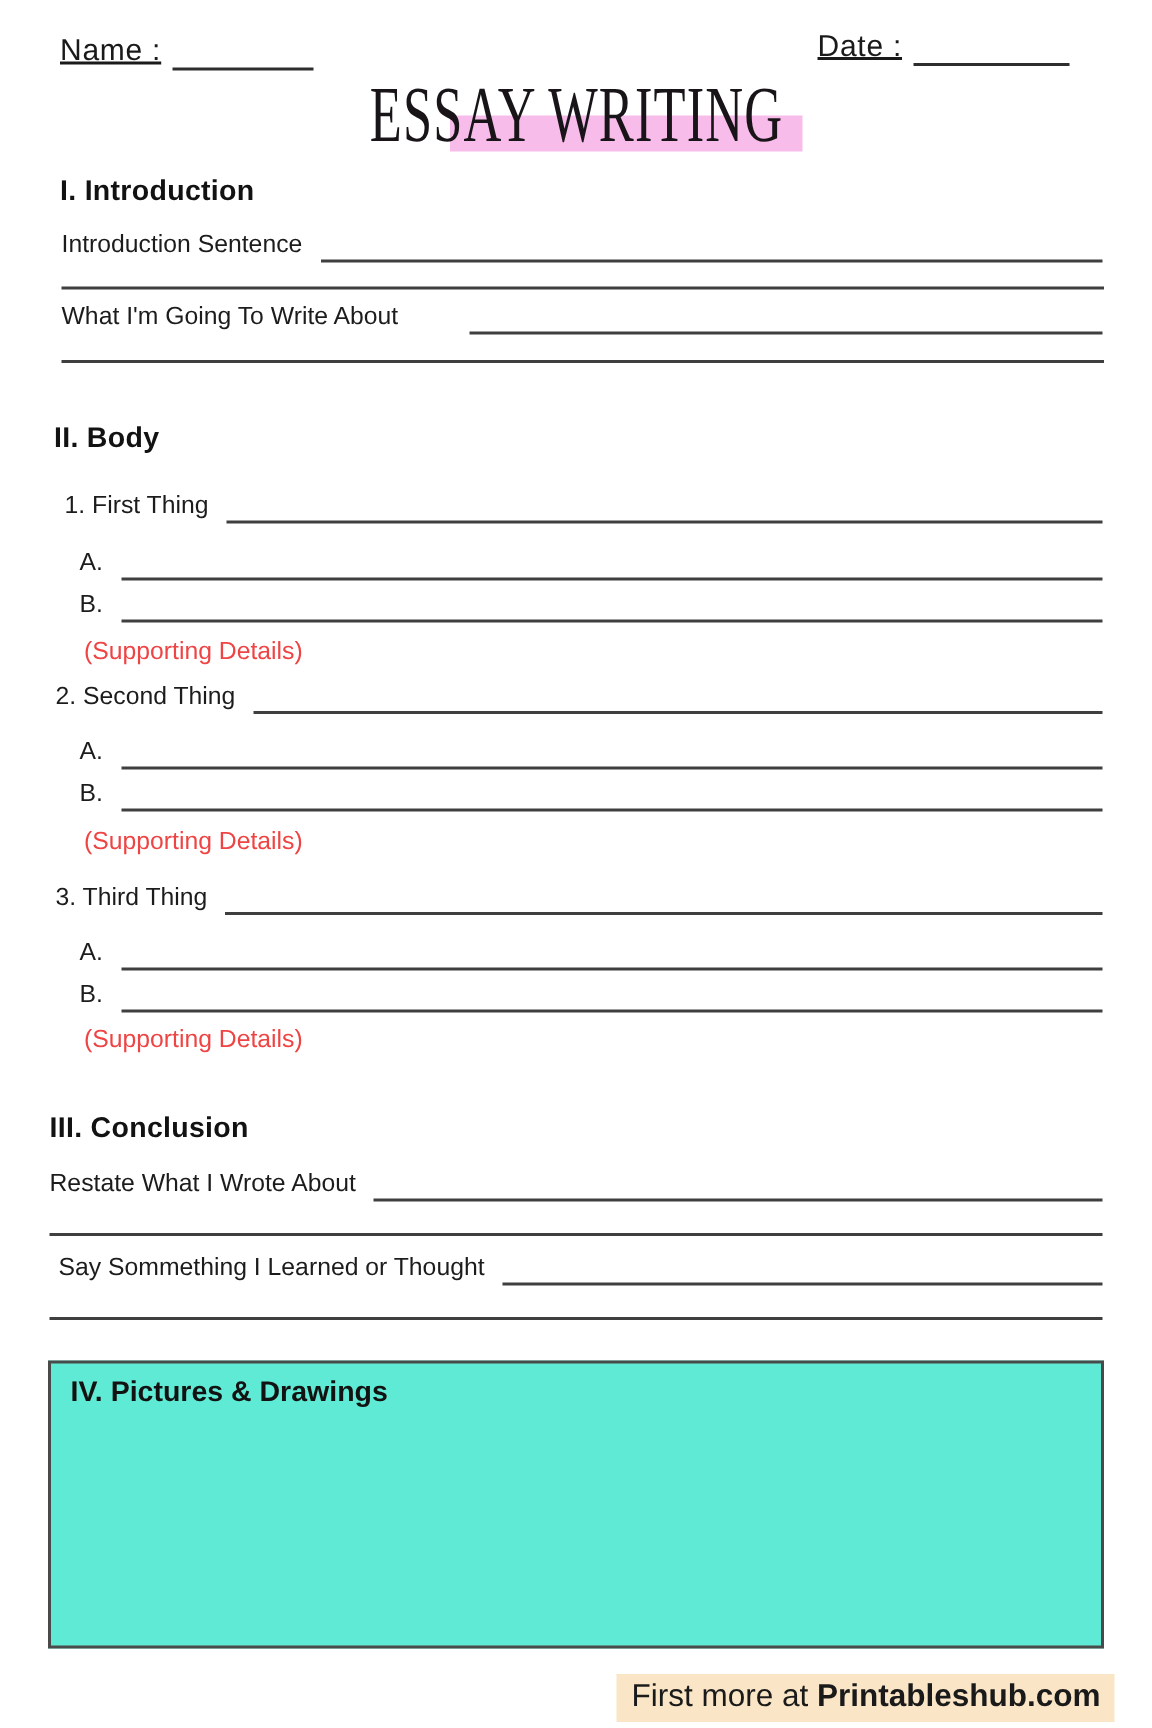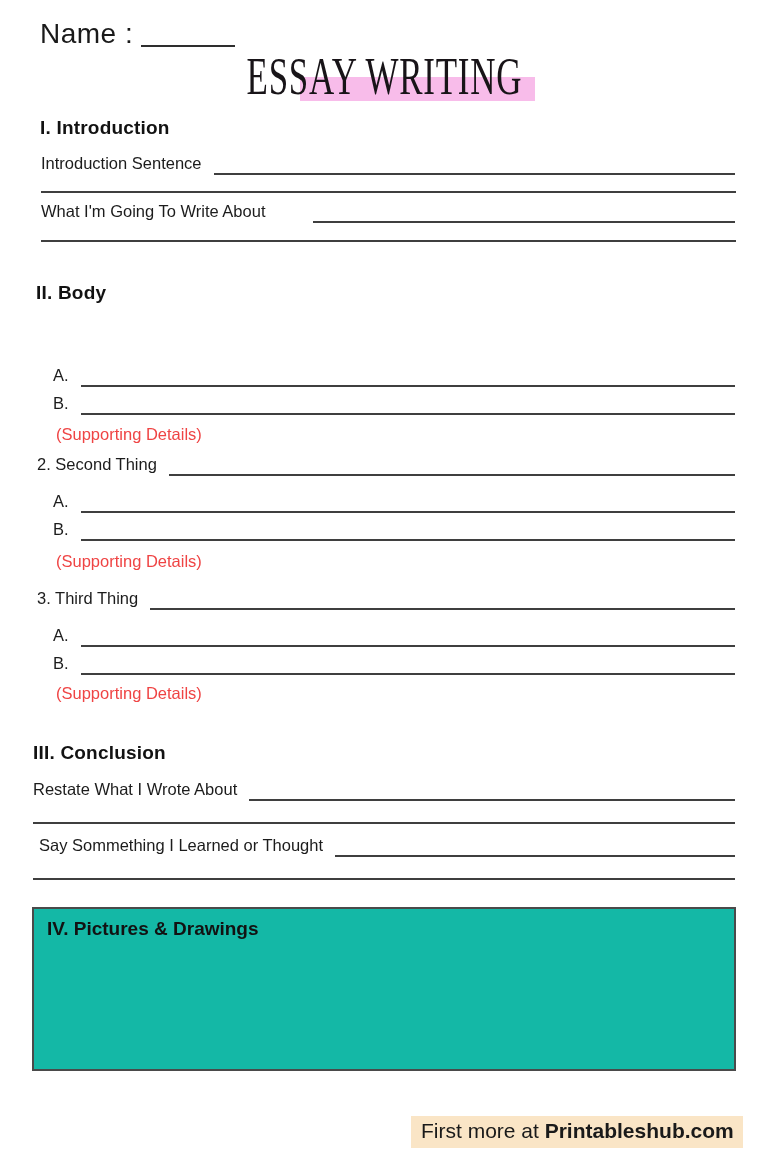--- a/index.html
+++ b/index.html
@@ -7,21 +7,21 @@
     position:relative;
     width:768px;height:1152px;
     margin:0 auto;
     background:#ffffff;
     font-family:"Liberation Sans", sans-serif;
     color:#1a1a1a;
     overflow:hidden;
   }
   
   .field{position:absolute;display:flex;align-items:flex-end;}
-  .field .flabel{font-size:28px;line-height:26px;font-weight:500;letter-spacing:.5px;white-space:nowrap;}
+  .field .flabel{font-size:20px;line-height:26px;font-weight:500;letter-spacing:.5px;white-space:nowrap;text-decoration:underline;}
   .field .fline{border-bottom:2.5px solid #2e2e2e;margin-left:8px;height:24px;}
   .name-field{top:21px;left:40px;}
   .name-field .fline{width:94px;}
   .date-field{top:18px;left:545px;}
   .date-field .fline{width:104px;}
 
   
   .title-highlight{position:absolute;top:77px;left:300px;width:235px;height:24px;background:#f8bcea;}
   .title-wrap{position:absolute;top:50px;left:0;right:0;text-align:center;}
   .title-text{
@@ -43,34 +43,38 @@
   .row{position:absolute;display:flex;align-items:center;height:22px;}
   .row .lbl{font-size:16.5px;line-height:20px;white-space:nowrap;padding-right:12px;color:#1c1c1c;}
   .row .blank{flex:1;height:100%;border-bottom:2px solid #3f3f3f;}
 
   
   .hr{position:absolute;height:2px;background:#3f3f3f;}
 
   .sup{position:absolute;font-size:16.5px;color:#ef4444;white-space:nowrap;}
 
   
-  .pic-box{position:absolute;top:907px;left:32px;width:704px;height:164px;border:2px solid #4a4a4a;box-sizing:border-box;background:#14b8a6;}
+  .pic-box{position:absolute;top:907px;left:32px;width:704px;height:192px;border:2px solid #4a4a4a;box-sizing:border-box;background:#5eead4;}
   .pic-box .h-in{position:absolute;top:9px;left:13px;font-weight:700;font-size:19px;color:#121212;}
 
   
   .footer{position:absolute;top:1116px;left:411px;background:#fae5c6;padding:3px 9px 5px 10px;font-size:21px;color:#1a1a1a;white-space:nowrap;}
   .footer .brand{font-weight:700;}
 </style>
 </head>
 <body>
 
 <div class="page">
 
   <div class="field name-field">
     <span class="flabel">Name :</span>
+    <span class="fline"></span>
+  </div>
+  <div class="field date-field">
+    <span class="flabel">Date :</span>
     <span class="fline"></span>
   </div>
 
   <div class="title-highlight"></div>
   <div class="title-wrap">
     <span class="title-text">ESSAY WRITING</span>
   </div>
 
   <div class="h" style="top:117px;left:40px;">I. Introduction</div>
 
@@ -81,20 +85,24 @@
   <div class="hr" style="top:191px;left:41px;right:32px;"></div>
 
   <div class="row" style="top:200px;left:41px;right:33px;gap:36px;">
     <span class="lbl">What I'm Going To Write About</span>
     <span class="blank"></span>
   </div>
   <div class="hr" style="top:240px;left:41px;right:32px;"></div>
 
   <div class="h" style="top:282px;left:36px;">II. Body</div>
 
+  <div class="row" style="top:326px;left:43px;right:33px;">
+    <span class="lbl">1. First Thing</span>
+    <span class="blank"></span>
+  </div>
   <div class="row" style="top:364px;left:53px;right:33px;">
     <span class="lbl">A.</span>
     <span class="blank"></span>
   </div>
   <div class="row" style="top:392px;left:53px;right:33px;">
     <span class="lbl">B.</span>
     <span class="blank"></span>
   </div>
   <div class="sup" style="top:425px;left:56px;">(Supporting Details)</div>
 

